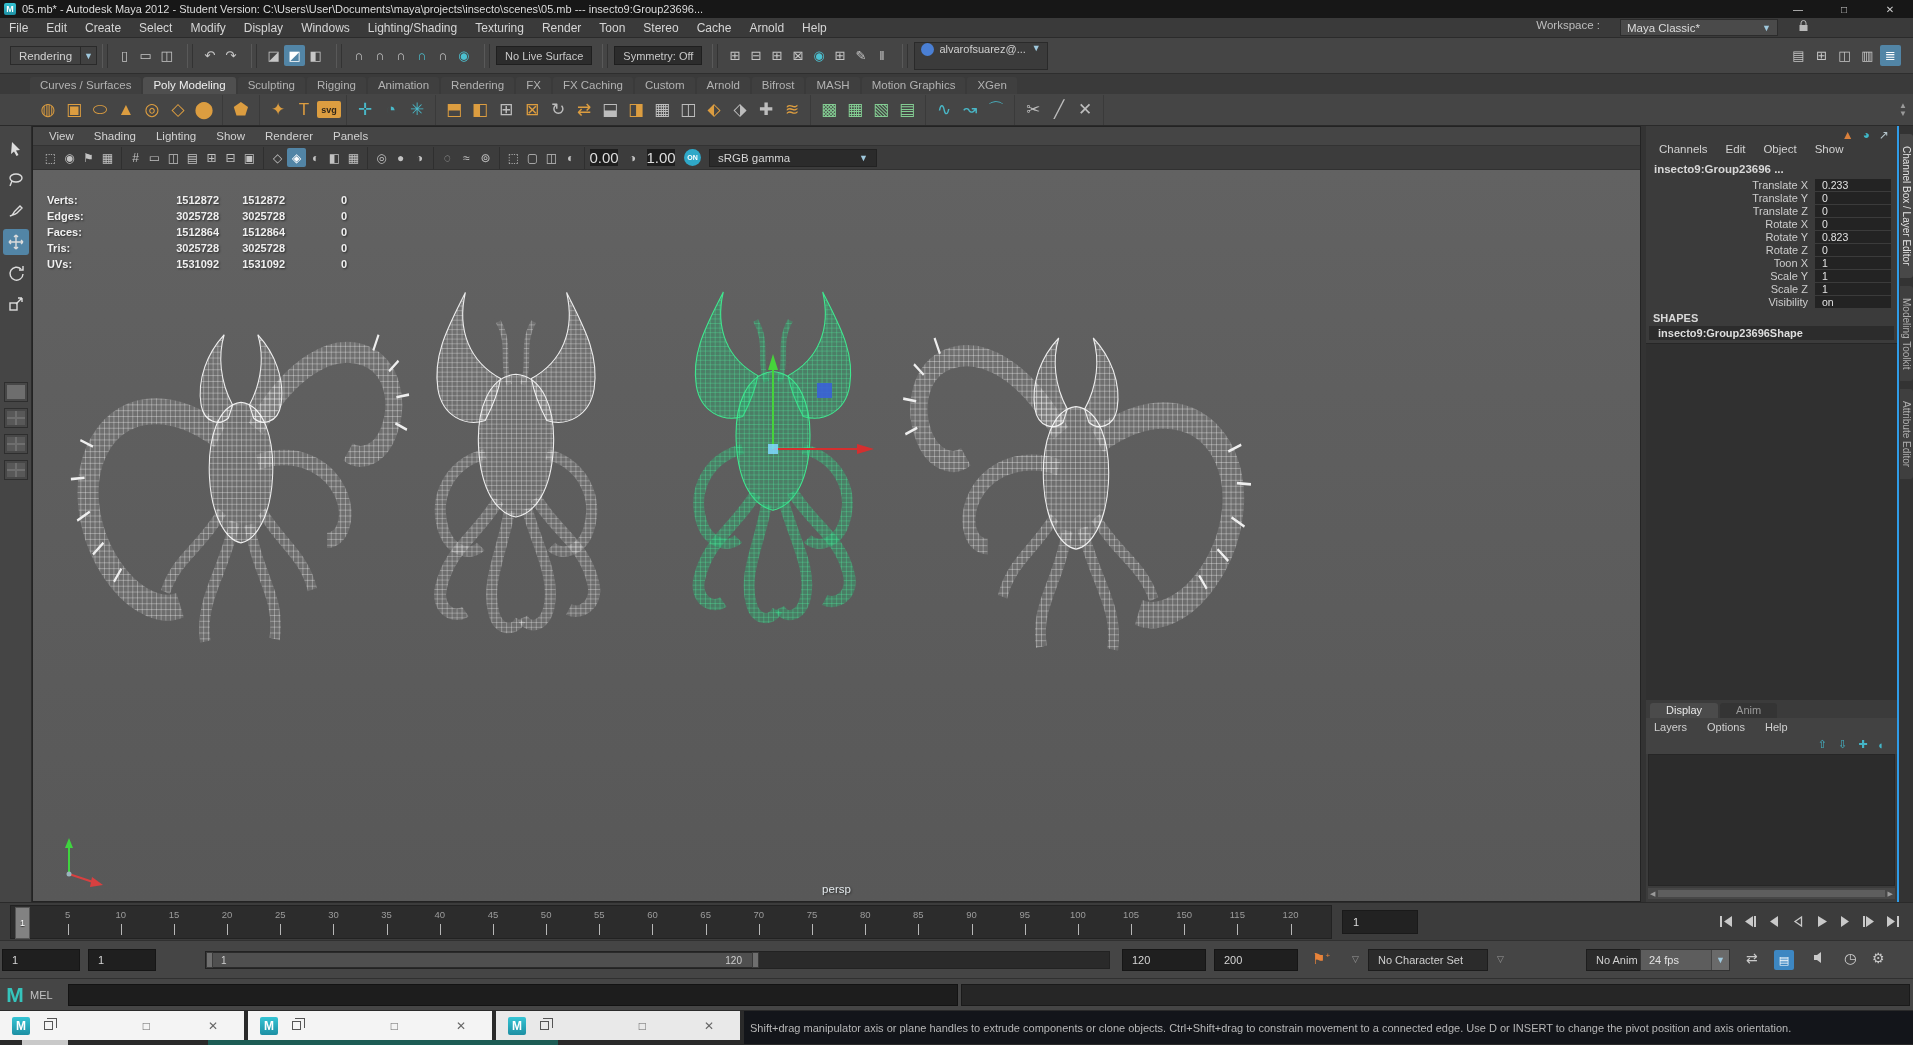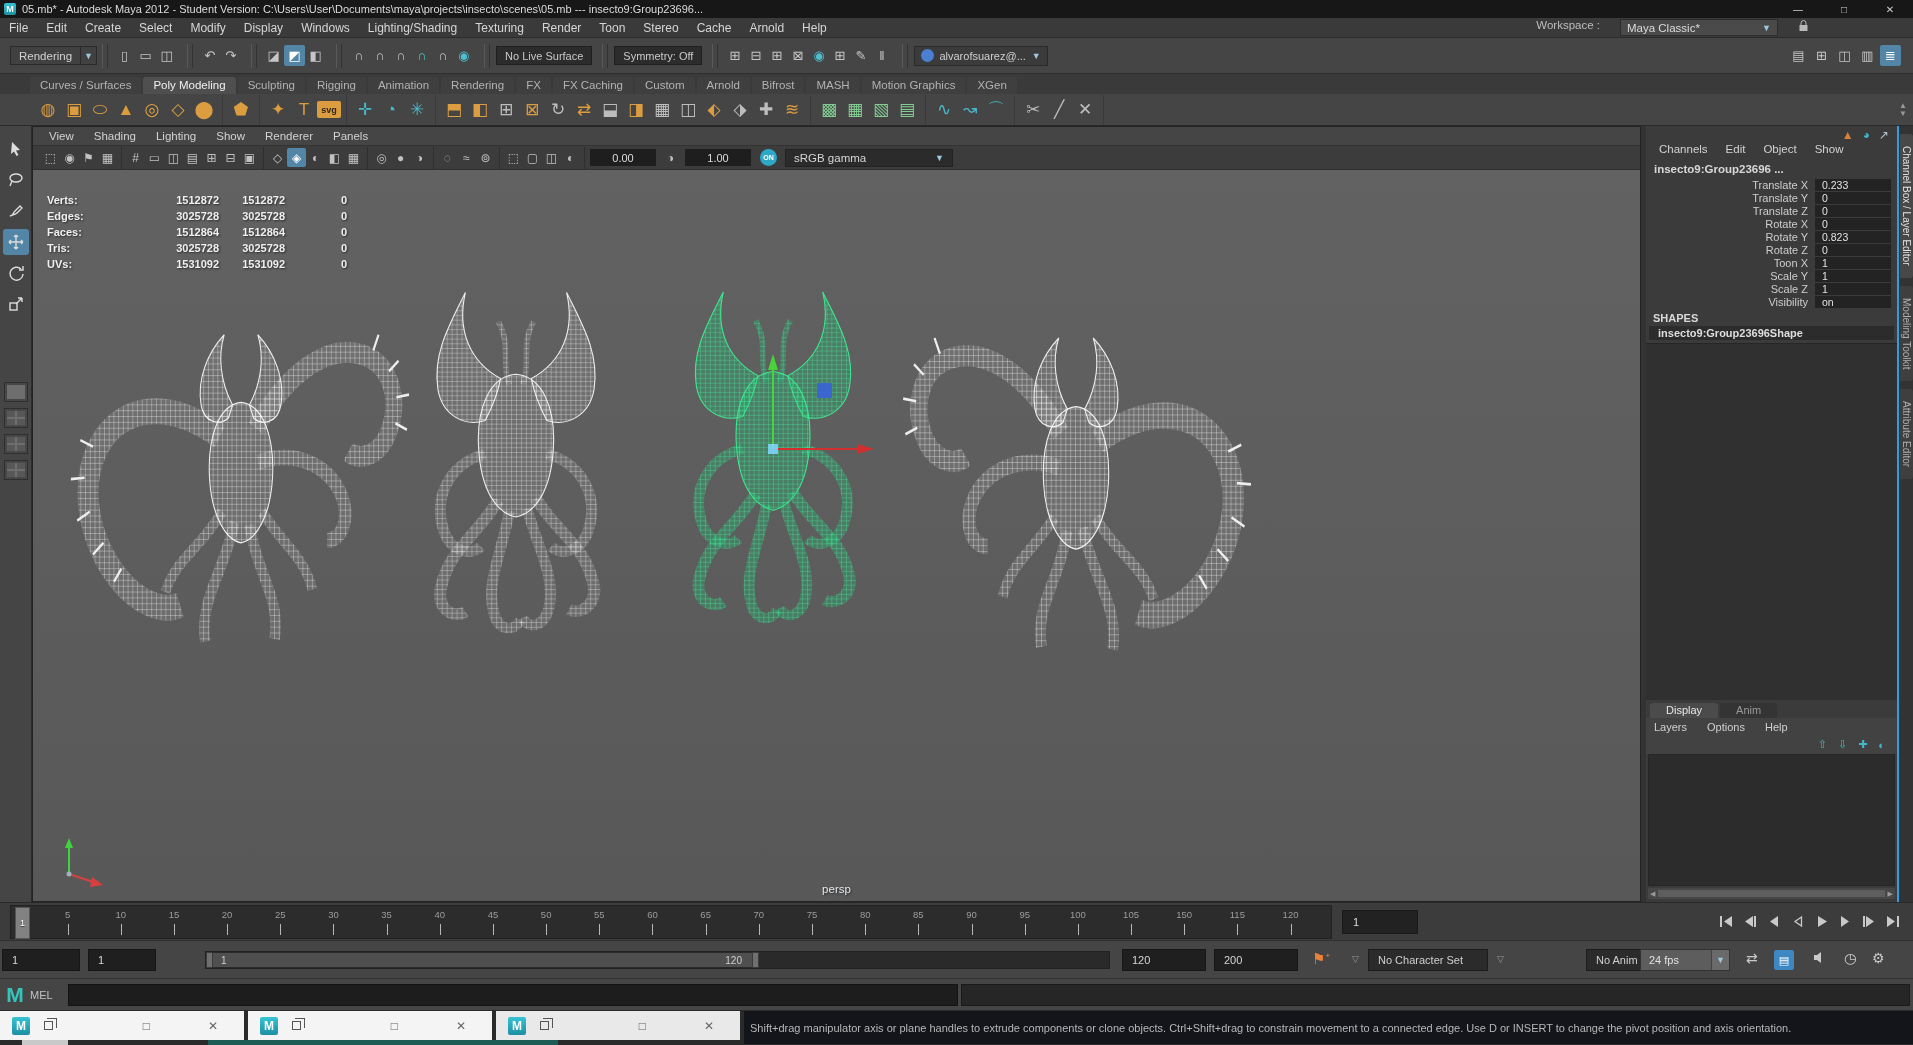--- a/index.html
+++ b/index.html
@@ -22,21 +22,21 @@
   .sl-group{display:flex;align-items:center;padding:0 5px}
   .sl-group::before{content:"";width:4px;height:24px;border-left:1px solid #595959;border-right:1px solid #333;margin-right:6px}
   .icon-btn{width:21px;height:21px;display:flex;align-items:center;justify-content:center;color:#c6c6c6;font-size:13px;border-radius:2px}
   .icon-btn.hl{background:#5285a6;color:#fff}
   .icon-btn.t{color:#4cc0d0}
   .sl-mode{display:flex;align-items:center;margin-left:6px}
   .sl-select{background:#414141;border:1px solid #2a2a2a;height:19px;display:flex;align-items:center;padding:0 8px;font-size:11.5px;color:#d2d2d2}
   .sl-dd{background:#414141;border:1px solid #2a2a2a;border-left:none;height:19px;width:16px;display:flex;align-items:center;justify-content:center}
   .sl-field{background:#2c2c2c;border:1px solid #1f1f1f;height:19px;display:flex;align-items:center;padding:0 8px;font-size:11px;color:#c9c9c9}
   .avatar{width:13px;height:13px;border-radius:50%;background:#4a7fd4;margin-right:5px}
-  .account-box{display:flex;align-items:center;background:#3b3b3b;border:1px solid #2a2a2a;height:20px;padding:0 6px;font-size:11px;color:#cfcfcf}
+  .account-box{display:flex;align-items:flex-start;background:#3b3b3b;border:1px solid #2a2a2a;height:28px;padding:0 6px;font-size:11px;color:#cfcfcf}
   .sl-right{margin-left:auto;display:flex;align-items:center;gap:2px;padding-right:8px}
   
   .shelftabs{position:absolute;left:0;top:74px;width:1913px;height:20px;background:#3a3a3a;display:flex;align-items:flex-end;padding-left:30px;gap:2px}
   .shelf-rail{position:absolute;left:0;top:74px;width:28px;height:52px;display:flex;flex-direction:column;align-items:center;justify-content:center;gap:3px;color:#9a9a9a;font-size:9px}
   .shelf-tab{padding:2px 10px 3px;font-size:11.5px;color:#b2b2b2;background:#3f3f3f;border-radius:3px 3px 0 0;white-space:nowrap;cursor:default}
   .shelf-tab.active{background:#4f4f4f;color:#f0f0f0}
   .shelfrow{position:absolute;left:0;top:94px;width:1913px;height:32px;background:#454545;display:flex;align-items:center;padding-left:30px;border-bottom:1px solid #2a2a2a}
   .shelf-group{display:flex;align-items:center;padding:0 5px;border-right:1px solid #3a3a3a;height:30px}
   .shelf-icon{width:26px;height:26px;display:flex;align-items:center;justify-content:center;font-size:17px}
   .shelf-icon.o{color:#dc9d40}.shelf-icon.t{color:#49b8c8}.shelf-icon.g{color:#bdbdbd}.shelf-icon.gr{color:#83cc92}
@@ -51,21 +51,21 @@
   .layout-btn{width:24px;height:20px;background:#6e6e6e;border:1px solid #2e2e2e;box-shadow:inset 0 0 0 2px #474747}
   .layout-btn.quad{background:linear-gradient(#6e6e6e,#6e6e6e) 50% 0/2px 100% no-repeat,linear-gradient(#6e6e6e,#6e6e6e) 0 50%/100% 2px no-repeat,#585858}
   
   .panel{position:absolute;left:32px;top:126px;width:1609px;height:776px;border:1px solid #232323;background:#5d5d5d}
   .panel-menubar{height:19px;background:#454545;display:flex;align-items:center;padding-left:6px;border-bottom:1px solid #333}
   .panel-menu{padding:0 10px;font-size:11.5px;color:#d2d2d2}
   .panel-toolbar{height:24px;background:#3c3c3c;display:flex;align-items:center;padding:0 4px;border-bottom:1px solid #313131}
   .vt-group{display:flex;align-items:center;padding:0 4px;border-right:1px solid #2f2f2f;height:22px}
   .vt-icon{width:19px;height:19px;display:flex;align-items:center;justify-content:center;font-size:12px;color:#c2c2c2}
   .vt-icon.hl{background:#5285a6;color:#fff;border-radius:2px}
-  .vt-field{background:#1e1e1e;width:66px;height:17px;display:flex;align-items:center;justify-content:center;font-size:11px;color:#ddd;margin:0 5px}
+  .vt-field{background:#1e1e1e;width:28px;height:17px;display:flex;align-items:center;justify-content:center;font-size:15px;color:#ddd;margin:0 5px}
   .vt-on{width:17px;height:17px;border-radius:50%;background:#2fa8c8;color:#fff;font-size:7px;font-weight:bold;display:flex;align-items:center;justify-content:center;margin:0 4px}
   .vt-select{background:#2b2b2b;border:1px solid #222;width:168px;height:18px;display:flex;align-items:center;justify-content:space-between;padding:0 8px;font-size:11.5px;color:#d5d5d5;margin-left:4px}
   .viewport{position:absolute;left:0;top:43px;width:1607px;height:731px;background:linear-gradient(#626262,#585858);overflow:hidden}
   .vp-svg{position:absolute;left:0;top:0}
   .hud{position:absolute;left:14px;top:22px;font-size:11px;font-weight:bold;color:#f0f0f0;text-shadow:1px 1px 2px rgba(0,0,0,.55)}
   .hud-row{display:grid;grid-template-columns:52px 120px 66px 62px;height:16px;align-items:center}
   .hud-row span{text-align:right}
   .hud-row .hud-label{text-align:left}
   .persp-label{position:absolute;left:0;right:0;bottom:6px;text-align:center;color:#e3e9ec;font-size:11.5px;text-shadow:1px 1px 2px rgba(0,0,0,.5)}
   

